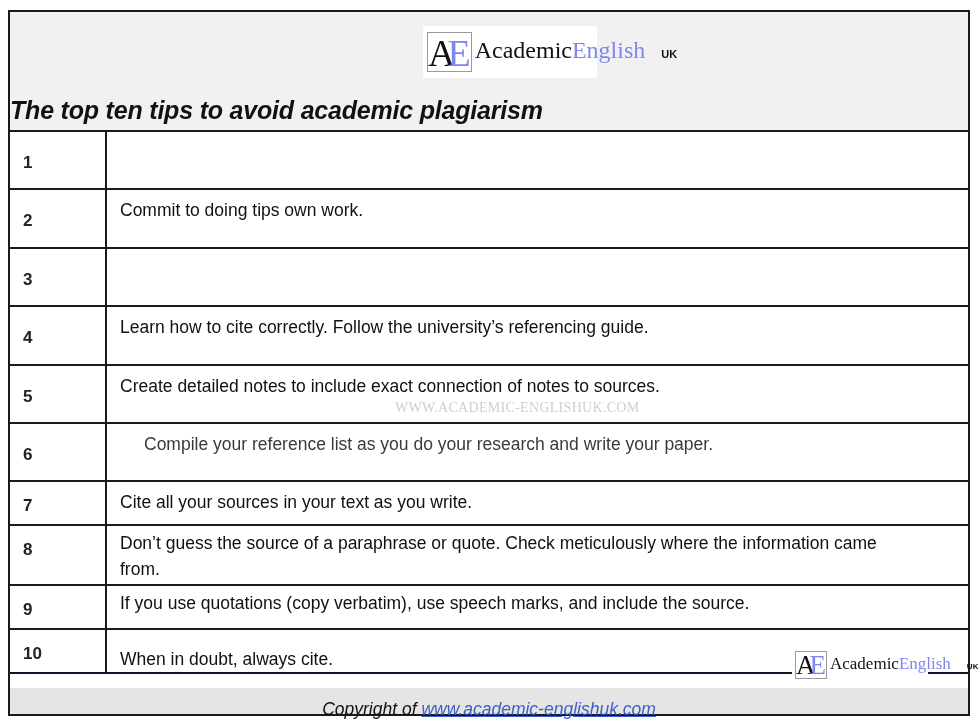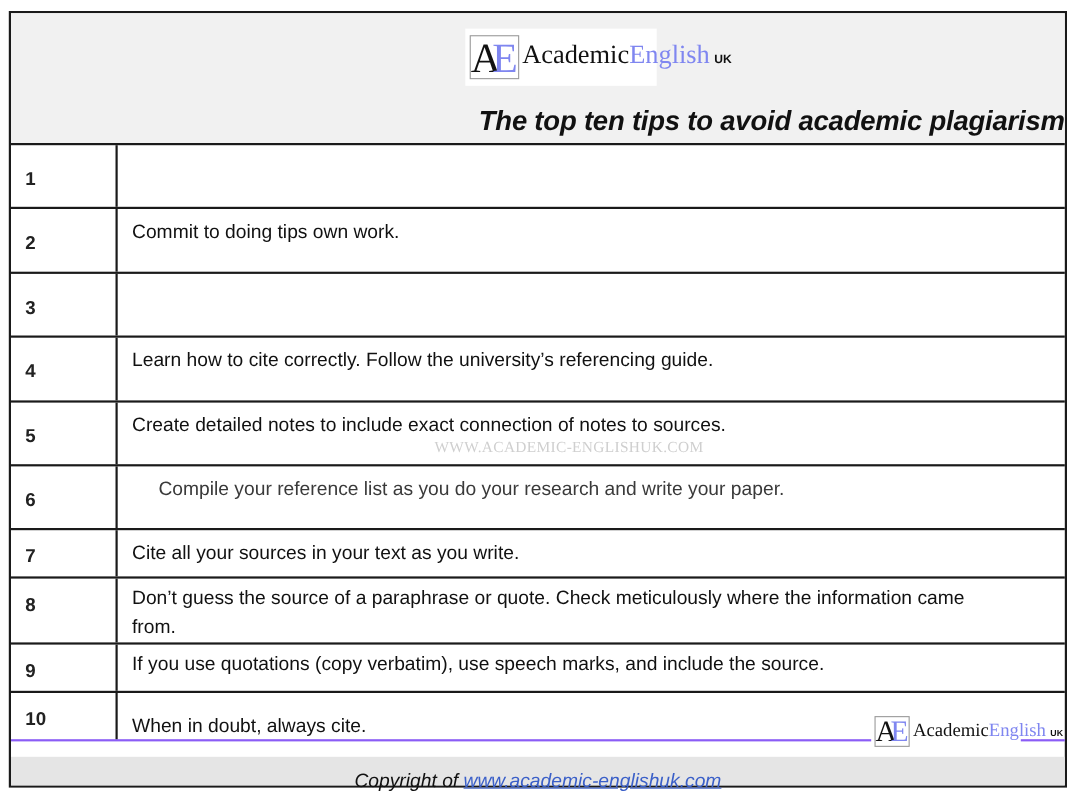--- a/index.html
+++ b/index.html
@@ -12,32 +12,32 @@
     .logo { position: absolute; background: #ffffff; display: flex; align-items: center; }
     .logo-big { left: 413px; top: 14px; width: 174px; height: 52px; }
     .logo .ae { position: relative; font-family: "Liberation Serif", "DejaVu Serif", serif;
                 border: 1px solid #999; background: #fff; display: flex; align-items: flex-end; justify-content: center; box-sizing: border-box; }
     .logo-big .ae { width: 46px; height: 40px; margin-left: 4px; font-size: 38px; line-height: 36px; }
     .ae .a { color: #111; }
     .ae .e { color: #7f86f0; margin-left: -8px; }
     .logo .words { display: flex; flex-direction: row; font-family: "Liberation Serif", "DejaVu Serif", serif; margin-left: 3px; }
     .logo-big .words .w1 { font-size: 24px; line-height: 22px; color: #111; }
     .logo-big .words .w2 { font-size: 24px; line-height: 22px; color: #7f86f0; white-space: nowrap; }
-    .words .uk { font-family: "Liberation Sans", "DejaVu Sans", sans-serif; font-weight: bold; color: #111; margin-left: 4px; }
+    .words .uk { font-family: "Liberation Sans", "DejaVu Sans", sans-serif; font-weight: bold; color: #111; margin-left: 16px; }
     .logo-big .words .uk { font-size: 11px; }
-    .title { position: absolute; left: 0; right: 0; top: 84px; text-align: right;
+    .title { position: absolute; left: 0; right: 0; top: 84px; text-align: left;
              font-size: 25px; font-weight: bold; font-style: italic; color: #111; letter-spacing: -0.2px; }
 
     .rows { position: absolute; left: 0; right: 0; top: 120px; }
     .row { position: relative; display: flex; border-bottom: 2px solid #1a1a1a; box-sizing: border-box; }
     .row .num { width: 97px; border-right: 2px solid #1a1a1a; box-sizing: border-box;
                 font-weight: bold; font-size: 17px; padding-left: 13px; padding-top: 21px; color: #222; }
     .row .txt { flex: 1; font-size: 17.5px; padding-left: 13px; padding-top: 7px; line-height: 26px; color: #111; }
     .row .txt.grey { color: #3a3a3a; margin-left: 24px; }
-    .row.last { border-bottom: 2px solid #8b5cf6; }
+    .row.last { border-bottom: 2px solid #0f172a; }
 
     .watermark { position: absolute; left: 385px; top: 388px; font-family: "Liberation Serif", "DejaVu Serif", serif;
                  font-size: 14px; color: #cfcfcf; letter-spacing: 0.3px; }
 
     .footer { position: absolute; left: 0; right: 0; bottom: 0; height: 26px; background: #e5e5e5; text-align: center; }
     .footer .copy { font-size: 17.5px; font-style: italic; color: #111; line-height: 42px; }
     .footer a { color: #3a5fc8; text-decoration: underline; font-style: italic; }
 
     .logo-small { left: 792px; top: 647px; width: 136px; height: 36px; }
     .logo-small .ae { width: 32px; height: 28px; margin-left: 3px; font-size: 27px; line-height: 25px; }

